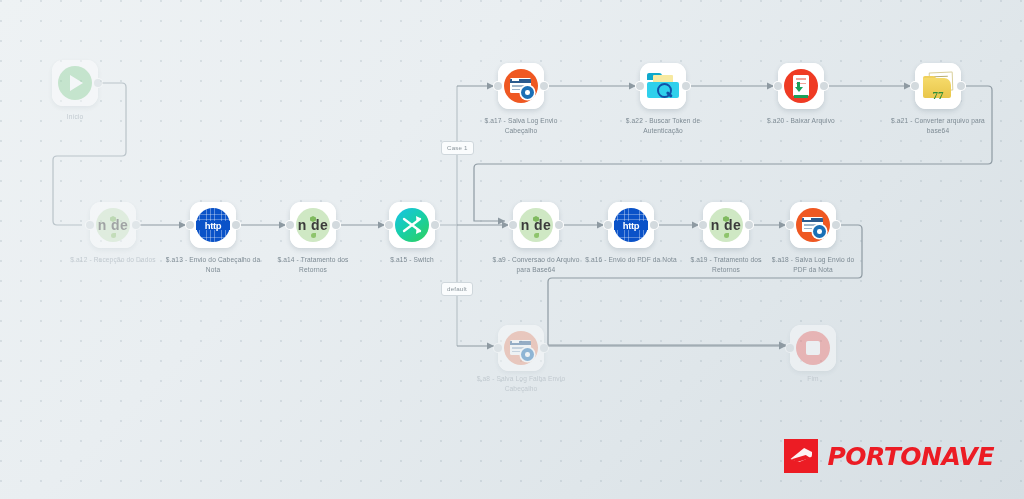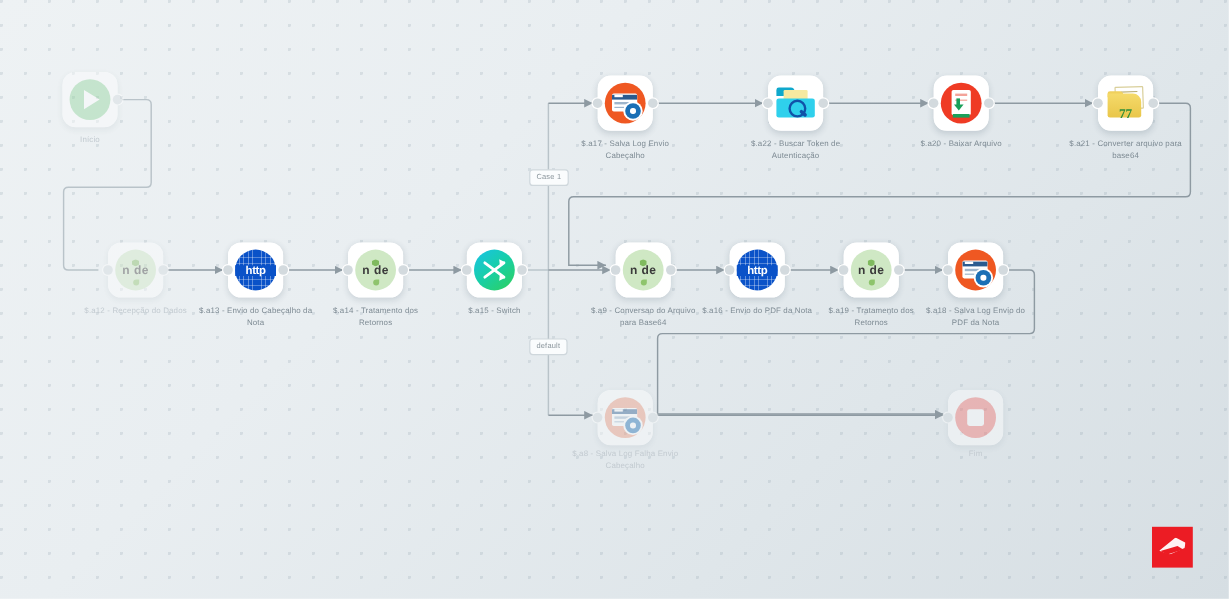--- a/index.html
+++ b/index.html
@@ -27,21 +27,21 @@
        color:#7d8a93;letter-spacing:.02em;width:96px;}
   .lbl.faded{color:#c2cad0;}
 
   
   .ic{width:34px;height:34px;position:relative;}
   .circ{position:absolute;inset:0;border-radius:50%;}
 
   
   .nodejs .circ{background:#cfe8c4;}
   .nodejs .txt{position:absolute;inset:0;display:flex;align-items:center;justify-content:center;
-     font-size:10px;font-weight:700;color:#3b3b3b;letter-spacing:.4px;}
+     font-size:14px;font-weight:700;color:#3b3b3b;letter-spacing:.4px;}
   .nodejs .hex{position:absolute;left:14px;top:8px;width:6px;height:6px;background:#7fba5e;
      clip-path:polygon(50% 0,100% 25%,100% 75%,50% 100%,0 75%,0 25%);}
   .nodejs .leaf{position:absolute;left:15px;bottom:4px;width:5px;height:5px;border-radius:50% 0 50% 50%;
      background:#8ec46c;}
 
   
   .http .circ{background:#0a52c8;}
   .http .mer{position:absolute;inset:0;border-radius:50%;
      background:
        repeating-linear-gradient(90deg,transparent 0 3px,rgba(255,255,255,.35) 3px 3.7px);}
@@ -366,15 +366,16 @@
     </div>
     <span class="port in"></span>
   </div>
   <div class="lbl faded" style="left:765px;top:374px">Fim</div>
 
   <div id="logo">
     <div class="mark">
       <div class="sail"></div>
         <div class="sail2"></div>
     </div>
+    <div class="word">PORTONAVE</div>
   </div>
 
 </div>
 
 </body></html>

